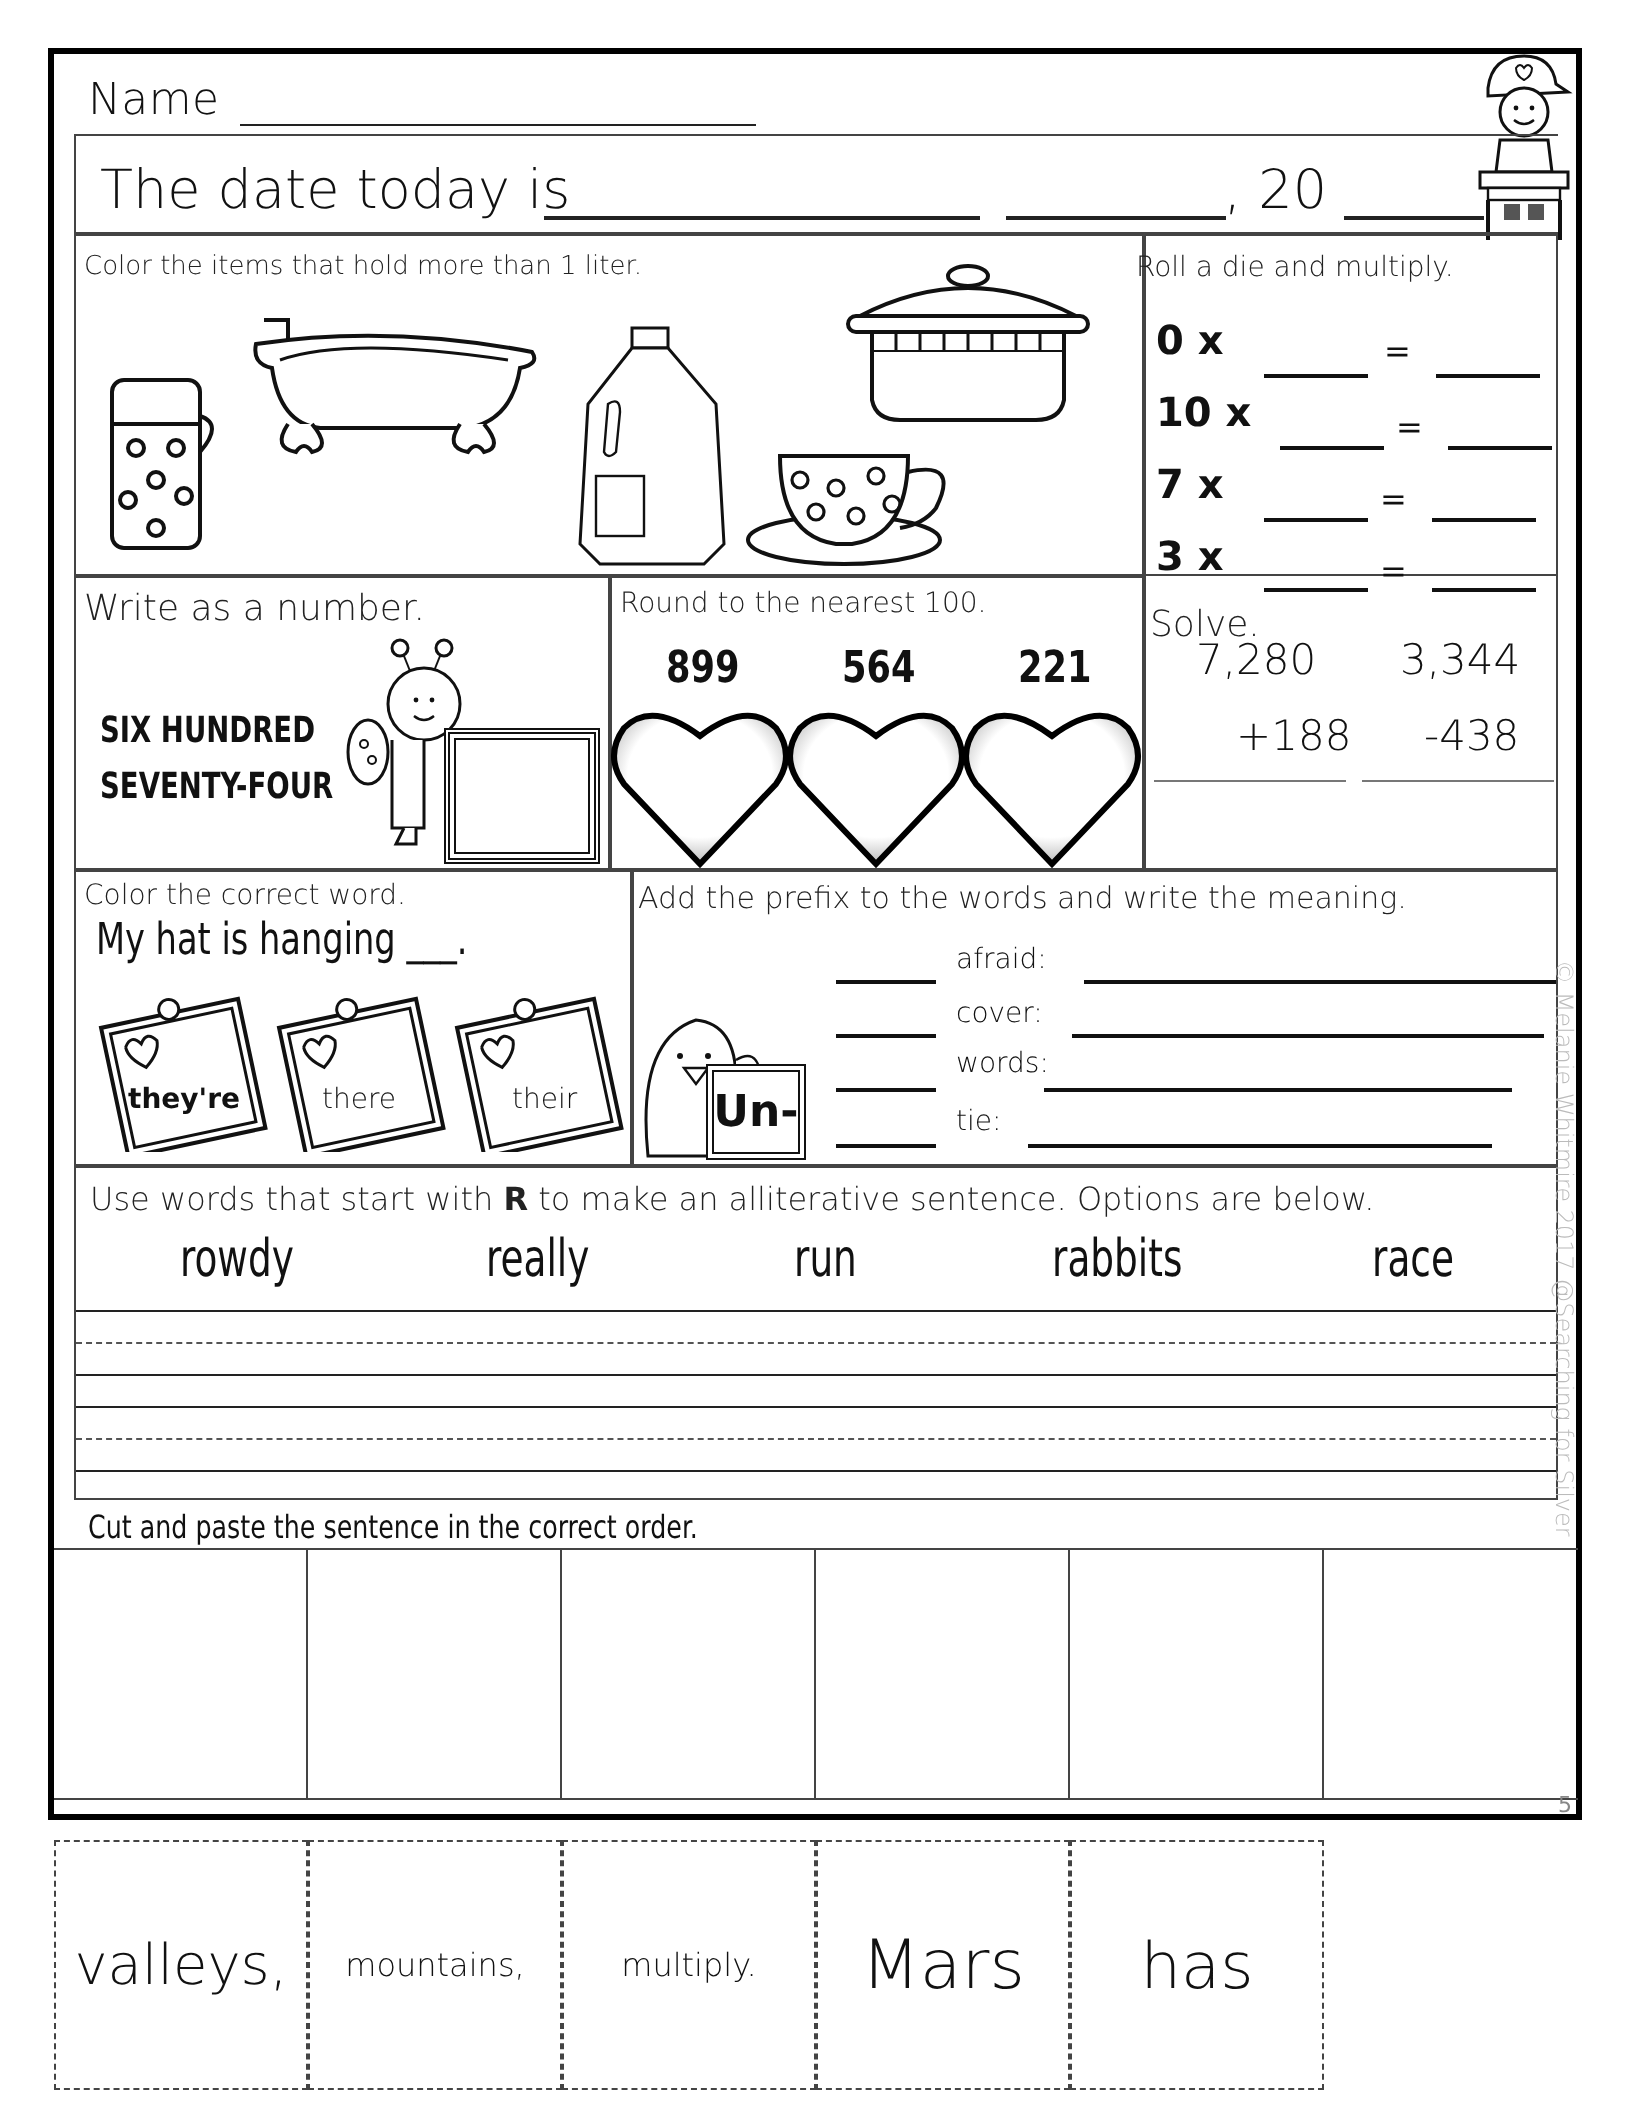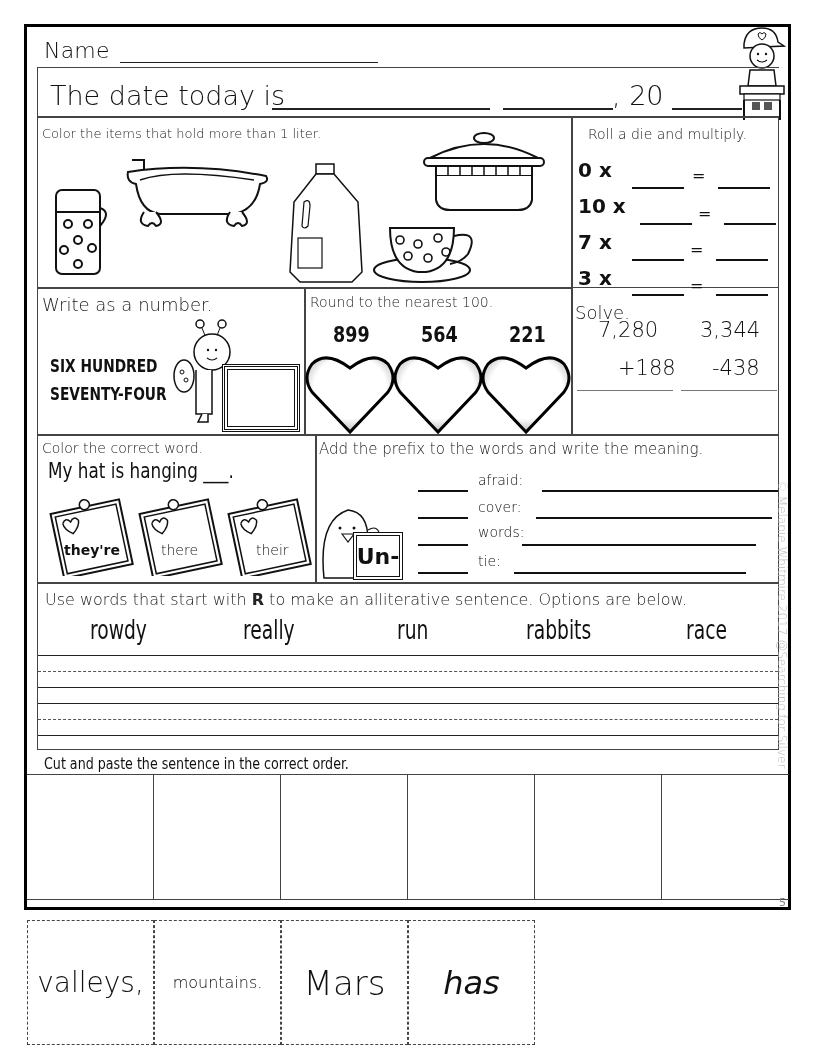--- a/index.html
+++ b/index.html
@@ -119,21 +119,21 @@
         <circle cx="48" cy="22" r="4"></circle>
         <circle cx="68" cy="16" r="4"></circle>
         <circle cx="38" cy="34" r="4"></circle>
         <circle cx="58" cy="36" r="4"></circle>
         <circle cx="76" cy="30" r="4"></circle>
       </g>
     </svg>
 </div>
 
 <div class="abs grid" style="left:572px;top:117px;width:207px;height:171px;border-left:1.5px solid #444;"></div>
-<div class="abs sec-title" style="left:574px;top:126px;font-size:14px;padding-left:14px;">Roll a die and multiply.</div>
+<div class="abs sec-title" style="left:554px;top:126px;font-size:14px;padding-left:14px;">Roll a die and multiply.</div>
 
 <div class="abs mult-row" style="left:578px;top:158px;">
   <span style="width:58px;">0 x</span>
 </div>
 <div class="abs blank" style="left:632px;top:186px;width:52px;"></div>
 <div class="abs" style="left:692px;top:166px;font-size:16px;">=</div>
 <div class="abs blank" style="left:718px;top:186px;width:52px;"></div>
 
 <div class="abs mult-row" style="left:578px;top:194px;">
   <span>10 x</span>
@@ -312,23 +312,26 @@
   <div class="paste-cell" style="width:127px;"></div>
   <div class="paste-cell" style="width:127px;border-right:none;"></div>
 </div>
 <div class="abs" style="left:779px;top:896px;font-size:11px;color:#888;">5</div>
 
 <div class="abs" style="left:27px;top:920px;width:762px;height:125px;display:flex;">
   <div class="cut-cell" style="width:127px;">
       <span style="font-size:28px;font-weight:300;">valleys,</span>
     </div>
   <div class="cut-cell" style="width:127px;">
-      <span style="font-size:16px;font-weight:300;">mountains.</span>
+      <span style="font-size:16px;font-weight:300;">mountains,</span>
+    </div>
+  <div class="cut-cell" style="width:127px;">
+      <span style="font-size:16px;font-weight:300;">multiply.</span>
     </div>
   <div class="cut-cell" style="width:127px;">
       <span style="font-size:34px;font-weight:300;">Mars</span>
     </div>
-  <div class="cut-cell" style="width:127px;font-style:italic;">
+  <div class="cut-cell" style="width:127px;">
       <span style="font-size:32px;font-weight:300;">has</span>
     </div>
 </div>
 
 <div class="abs watermark">© Melanie Whitmire 2017 @Searching for Silver</div>
 
 </body></html>

